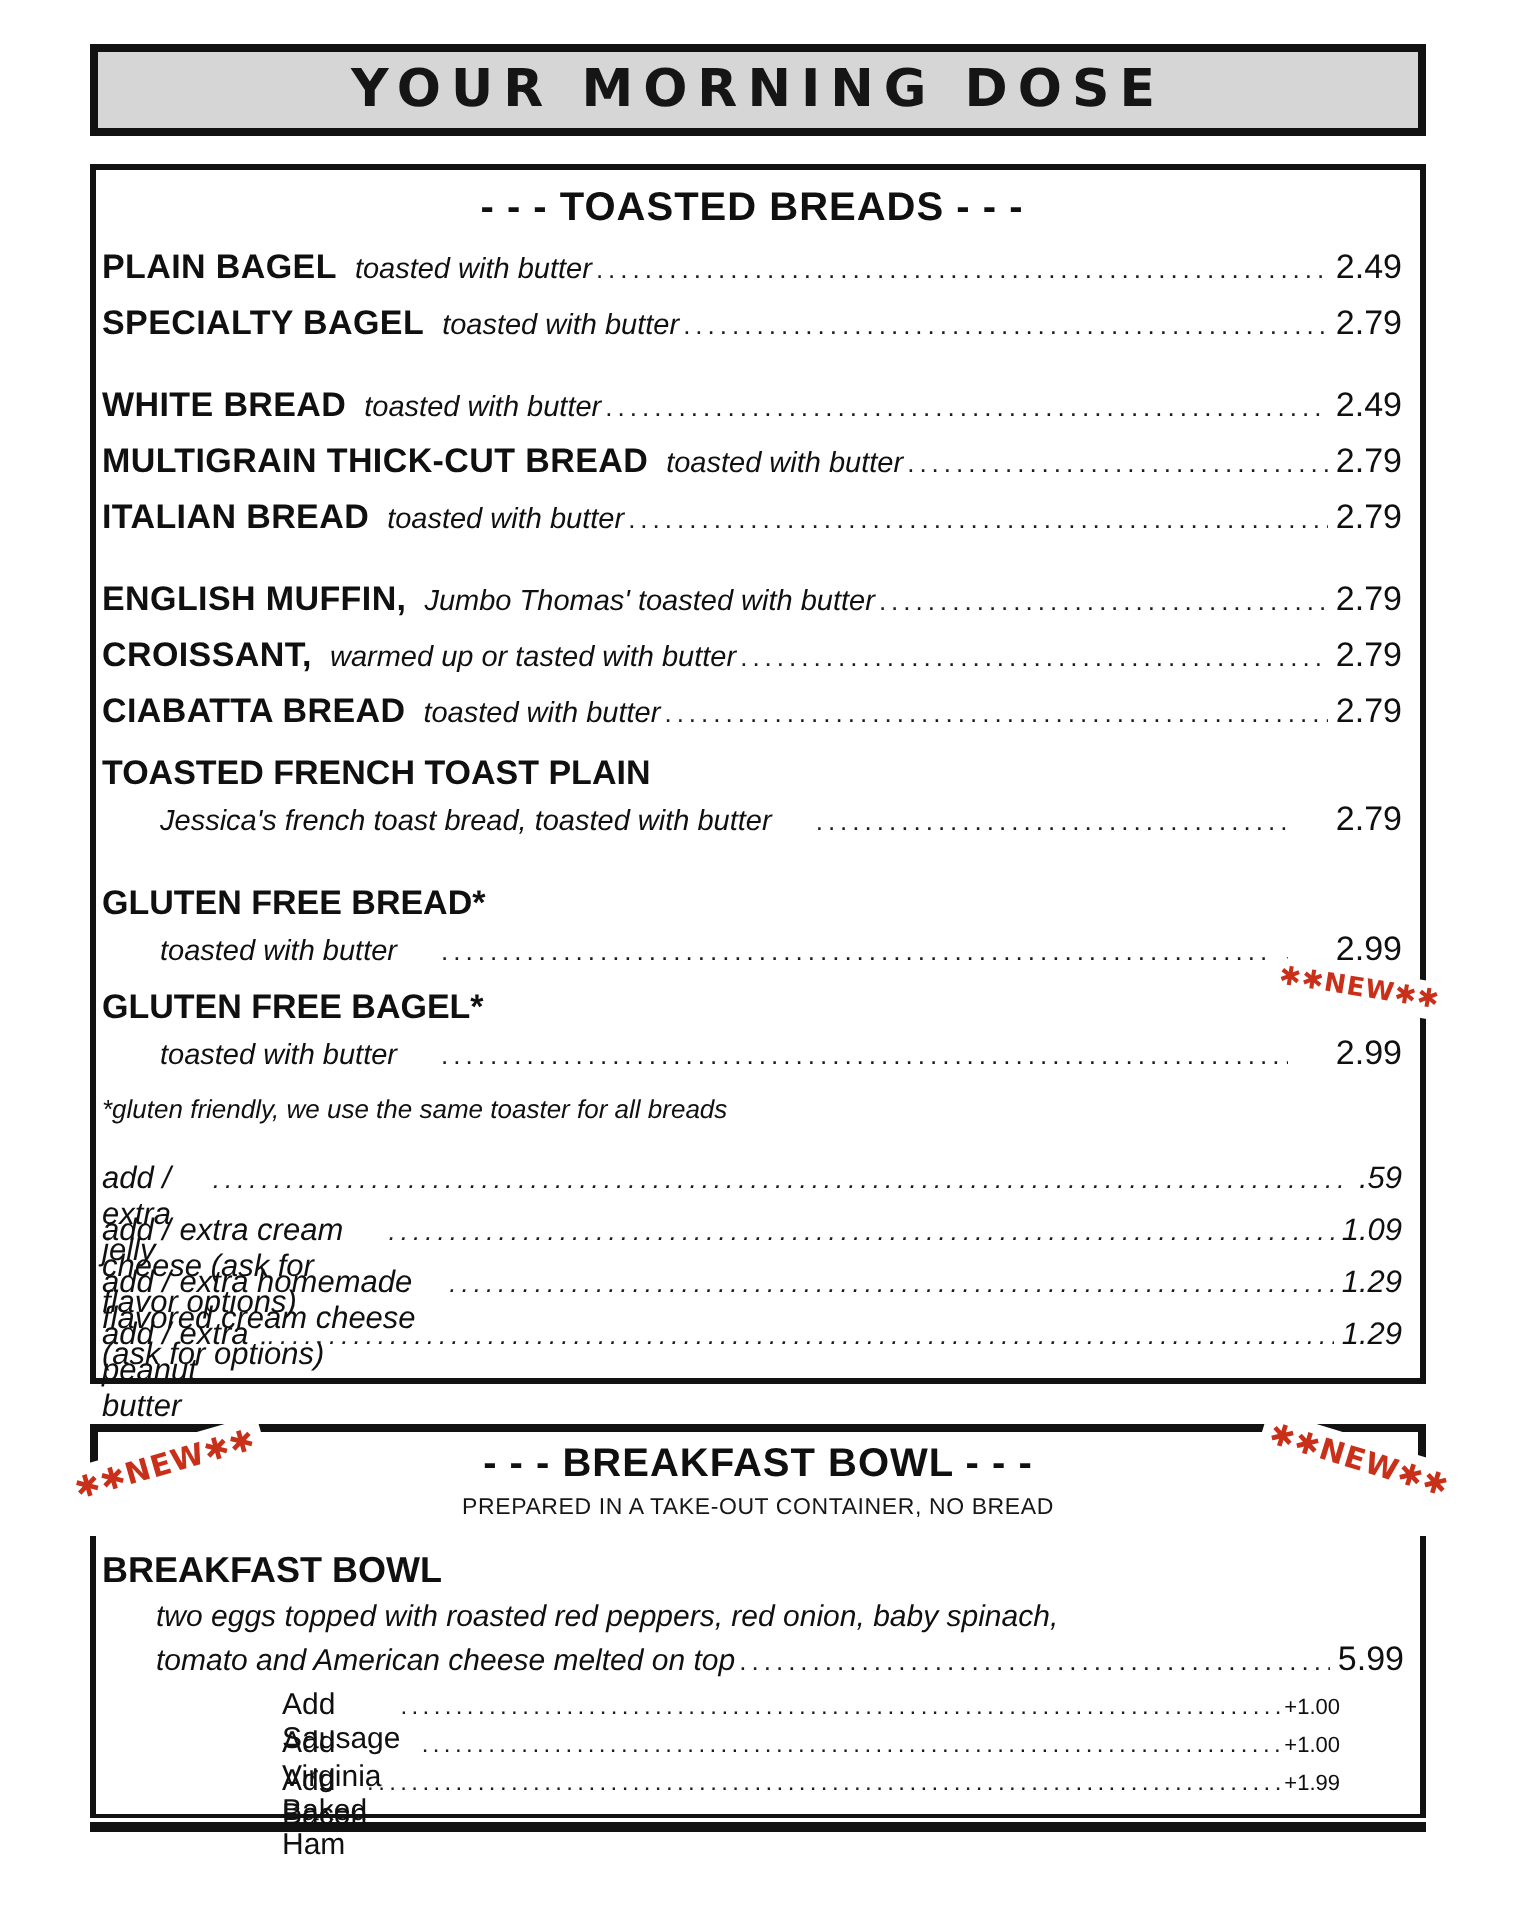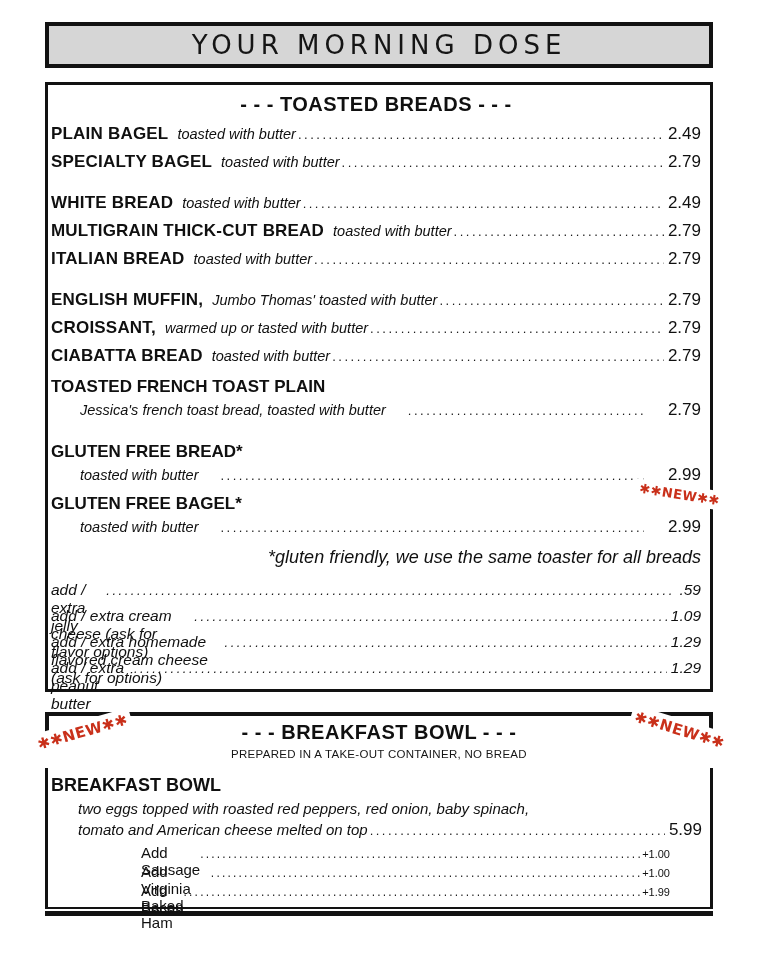--- a/index.html
+++ b/index.html
@@ -10,21 +10,21 @@
     overflow:hidden;
   }
 
   
   .header-box {
     position:absolute; left:45px; top:22px; width:668px; height:46px;
     box-sizing:border-box; background:#d6d6d6; border:4px solid #121212;
     display:flex; align-items:center; justify-content:center;
   }
   .header-title {
-    font-family:"DejaVu Sans", sans-serif; font-weight:normal;
+    font-family:"DejaVu Sans", sans-serif; font-weight:bold;
     font-size:26px; letter-spacing:5px; color:#151515;
   }
 
   
   .breads-box {
     position:absolute; left:45px; top:82px; width:668px; height:610px;
     box-sizing:border-box; border:3px solid #121212;
     padding:8px 9px 0 3px;
   }
   .section-title {
@@ -41,21 +41,21 @@
     content:"......................................................................................................................................................................................";
     letter-spacing:2.5px; font-size:13px; color:#1c1c1c;
   }
   .pr { white-space:nowrap; }
 
   .menu-row2 .nm-line { height:26px; line-height:26px; font-weight:bold; font-size:17px; white-space:nowrap; }
   .menu-row2 .sub-row { display:flex; align-items:baseline; height:26px; padding-left:29px; font-size:17px;gap:20px; }
   .menu-row2 .sub-row .ds { margin-left:0; }
 
   .footnote {
-    text-align:right; font-style:italic; font-size:18px;
+    text-align:left; font-style:italic; font-size:13px;
     margin-top:4px; height:18px;
   }
   .extras { margin-top:16px; }
   .extra-row { display:flex; align-items:baseline; height:26px; font-size:15.5px; font-style:italic; }
   .extra-row .pr { font-size:15.5px; }
 
   
   .stamp {
     position:absolute; z-index:6; background:#ffffff;
     color:#c9301a; font-weight:bold; white-space:nowrap;

